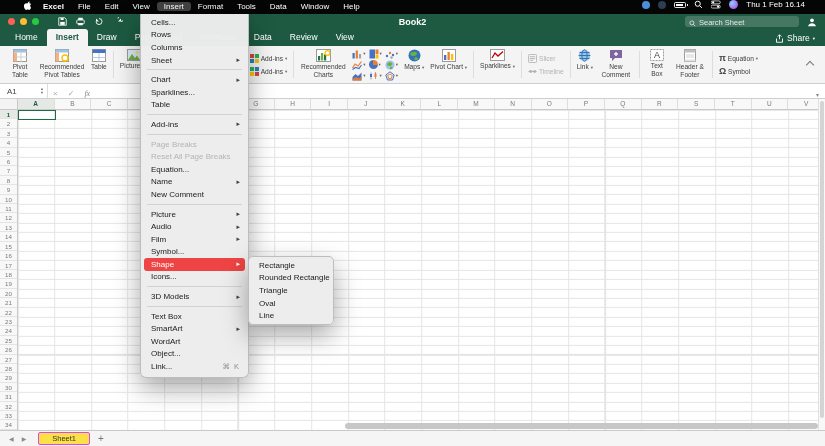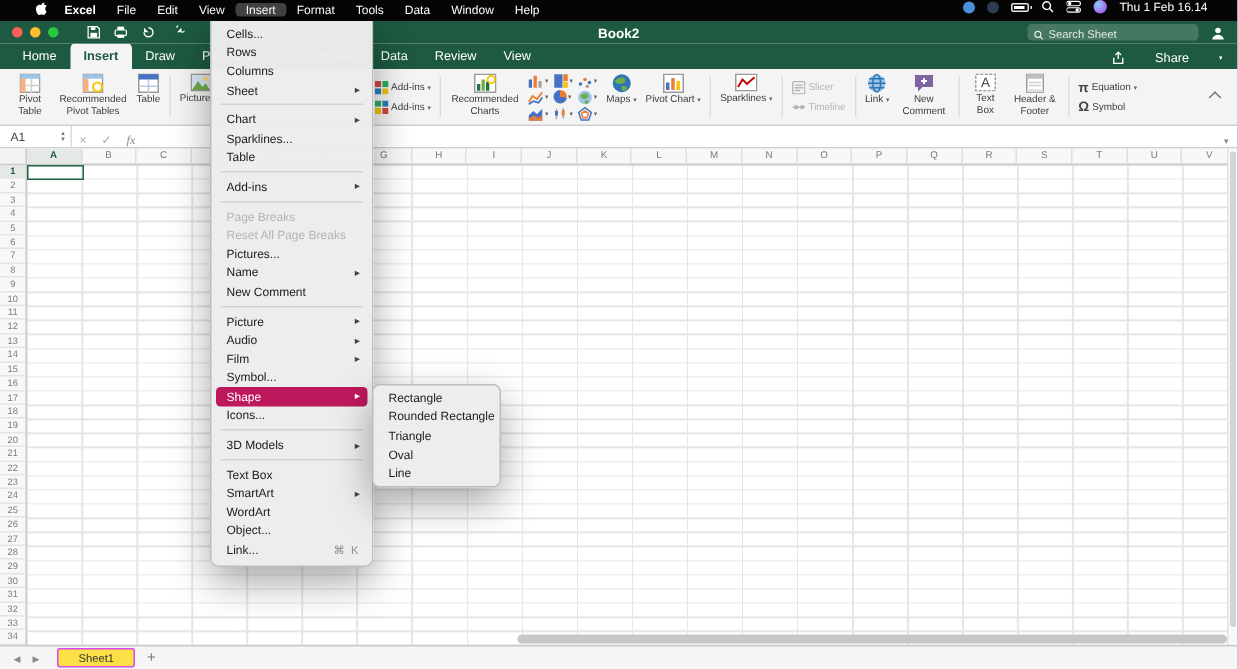--- a/index.html
+++ b/index.html
@@ -27,21 +27,21 @@
   .tb-icons{display:flex;gap:9px;margin-left:14px;align-items:center}
   .tb-title{position:absolute;left:50%;transform:translateX(-50%);color:#fff;font-weight:bold;font-size:9px}
   .tb-search{margin-left:auto;width:114px;height:11px;background:rgba(255,255,255,.18);border-radius:3px;
              display:flex;align-items:flex-end;gap:3px;padding:0 4px;color:rgba(255,255,255,.85);font-size:7.5px}
   .tb-person{margin-left:8px;display:flex;align-items:center;gap:2px;color:#fff}
 
   
   .tabsrow{height:17px;background:#1d5a41;display:flex;align-items:flex-end;padding:0 6px}
   .rtab{color:#fff;font-size:8.5px;padding:3px 9px 4px;border-radius:3px 3px 0 0;white-space:nowrap}
   .rtab.active{background:#f4f4f4;color:#1d5a41;font-weight:bold}
-  .share{margin-left:auto;color:#fff;font-size:8.5px;display:flex;align-items:center;gap:20px;padding:0 4px 3px}
+  .share{margin-left:auto;color:#fff;font-size:8.5px;display:flex;align-items:center;gap:3px;padding:0 4px 3px}
   .share .caret{color:#fff}
 
   
   .ribbon{height:38px;background:#f4f4f4;border-bottom:1px solid #cfcfcf;display:flex;align-items:stretch;padding:2px 4px;position:relative}
   .rbtn{display:flex;flex-direction:column;align-items:center;justify-content:flex-start;padding:1px 3px;row-gap:1px}
   .rlabel{font-size:6.6px;color:#3c3c3c;text-align:center;line-height:1.2;max-width:46px}
   .caret{font-size:4.5px;color:#666}
   .rsep{width:1px;background:#dddddd;margin:3px 3px}
   .rstack{display:flex;flex-direction:column;justify-content:center;row-gap:4px;padding:0 3px}
   .rrow{display:flex;align-items:center;gap:2px;font-size:6.6px;color:#3c3c3c;white-space:nowrap}
@@ -84,21 +84,21 @@
   .sheetbar{height:15.7px;background:#f5f5f5;border-top:1px solid #c9c9c9;display:flex;align-items:center;padding:0 5px;font-size:8px}
   .navarrow{color:#8a8a8a;font-size:6px;padding:0 4px}
   .sheettab{background:#fde047;border:1px solid #d946ef;padding:1px 13px;margin-left:8px;font-size:7.5px;color:#333;border-radius:2px}
   .addsheet{color:#777;font-size:10px;padding:0 8px;line-height:1}
 
   
   .menu{position:absolute;left:140px;top:14px;width:109px;background:rgba(237,237,237,.98);
         border:1px solid #bdbdbd;border-top:none;border-radius:0 0 6px 6px;
         box-shadow:0 10px 26px rgba(0,0,0,.35);padding:2px 0 4px;z-index:50}
   .menu-item{height:12.6px;display:flex;align-items:center;padding:0 5px 0 7px;font-size:8px;color:#1a1a1a;border-radius:3px;margin:0 3px;white-space:nowrap}
-  .menu-item.highlighted{background:#be185d;color:#fff}
+  .menu-item.highlighted{background:#ef4444;color:#fff}
   .menu-item.disabled{color:#b4b4b4}
   .mi-arrow{margin-left:auto;font-size:7px;color:#444}
   .highlighted .mi-arrow{color:#fff}
   .mi-shortcut{margin-left:auto;color:#8e8e8e;font-size:7.5px;letter-spacing:1px}
   .menu-sep{height:1px;background:#d2d2d2;margin:3px 6px}
   .submenu{position:absolute;left:248px;top:256px;width:86px;background:rgba(237,237,237,.98);
         border:1px solid #bdbdbd;border-radius:5px;box-shadow:0 10px 26px rgba(0,0,0,.35);padding:2px 0;z-index:51}
 </style>
 </head>
 <body>
@@ -609,21 +609,21 @@
         <span class="mi-arrow">▸</span>
       </div>
       <div class="menu-sep"></div>
       <div class="menu-item disabled">
         <span>Page Breaks</span>
       </div>
       <div class="menu-item disabled">
         <span>Reset All Page Breaks</span>
       </div>
       <div class="menu-item">
-        <span>Pictures...</span>
+        <span>Equation...</span>
       </div>
       <div class="menu-item">
         <span>Name</span>
         <span class="mi-arrow">▸</span>
       </div>
       <div class="menu-item">
         <span>New Comment</span>
       </div>
       <div class="menu-sep"></div>
       <div class="menu-item">

